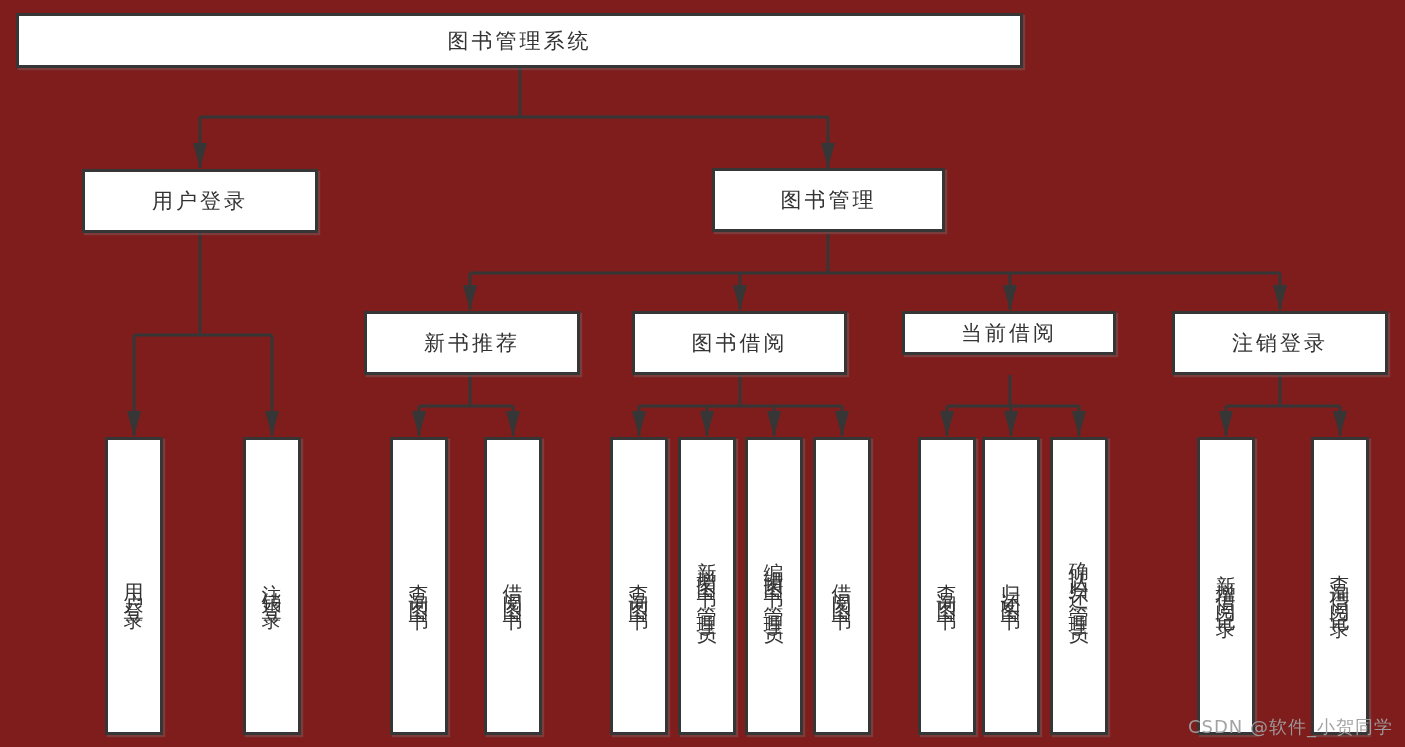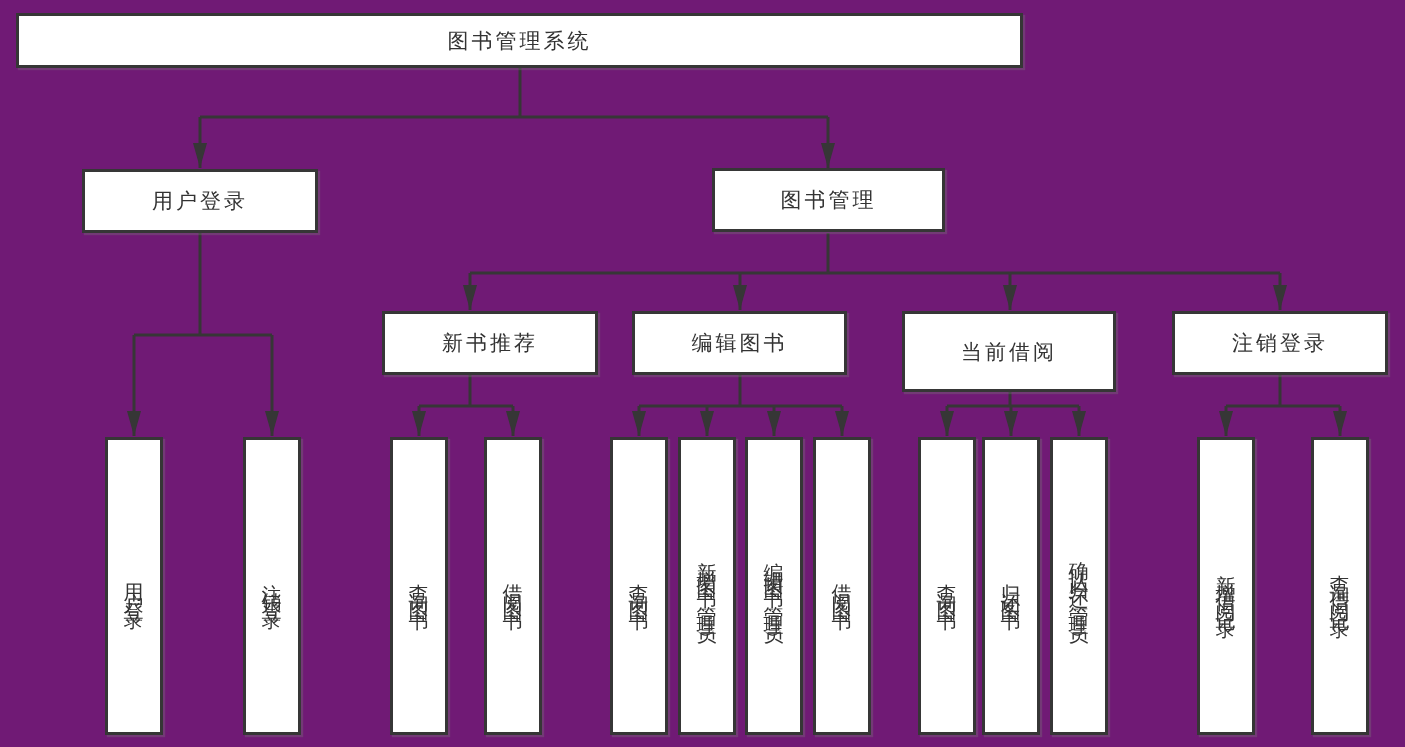--- a/index.html
+++ b/index.html
@@ -5,21 +5,21 @@
   html, body {
     margin: 0;
     padding: 0;
     background: #ffffff;
     font-family: "DejaVu Sans", "Liberation Sans", sans-serif;
   }
   .canvas {
     position: relative;
     width: 1405px;
     height: 747px;
-    background: #701a75;
+    background: #7f1d1d;
     overflow: hidden;
   }
   .wires {
     position: absolute;
     left: 0; top: 0;
     width: 1405px;
     height: 747px;
   }
   .node {
     position: absolute;
@@ -110,27 +110,27 @@
     <span class="hlabel">图书管理系统</span>
   </div>
 
   <div class="node" style="left:82px; top:169px; width:236px; height:64px;">
     <span class="hlabel">用户登录</span>
   </div>
   <div class="node" style="left:712px; top:168px; width:233px; height:64px;">
     <span class="hlabel">图书管理</span>
   </div>
 
-  <div class="node" style="left:382px; top:311px; width:216px; height:64px;">
+  <div class="node" style="left:364px; top:311px; width:216px; height:64px;">
     <span class="hlabel">新书推荐</span>
   </div>
   <div class="node" style="left:632px; top:311px; width:215px; height:64px;">
-    <span class="hlabel">编辑图书</span>
+    <span class="hlabel">图书借阅</span>
   </div>
-  <div class="node" style="left:902px; top:311px; width:214px; height:81px;">
+  <div class="node" style="left:902px; top:311px; width:214px; height:44px;">
     <span class="hlabel">当前借阅</span>
   </div>
   <div class="node" style="left:1172px; top:311px; width:216px; height:64px;">
     <span class="hlabel">注销登录</span>
   </div>
 
   <div class="node" style="left:105px; top:437px; width:58px; height:298px;">
     <span class="vlabel">用户登录</span>
   </div>
   <div class="node" style="left:243px; top:437px; width:58px; height:298px;">
@@ -167,14 +167,15 @@
     <span class="vlabel">确认归还（管理员）</span>
   </div>
 
   <div class="node" style="left:1197px; top:437px; width:58px; height:298px;">
     <span class="vlabel">新增借阅记录</span>
   </div>
   <div class="node" style="left:1311px; top:437px; width:58px; height:298px;">
     <span class="vlabel">查询借阅记录</span>
   </div>
 
+  <div class="watermark">CSDN @软件_小贺同学</div>
 
 </div>
 
 </body></html>

